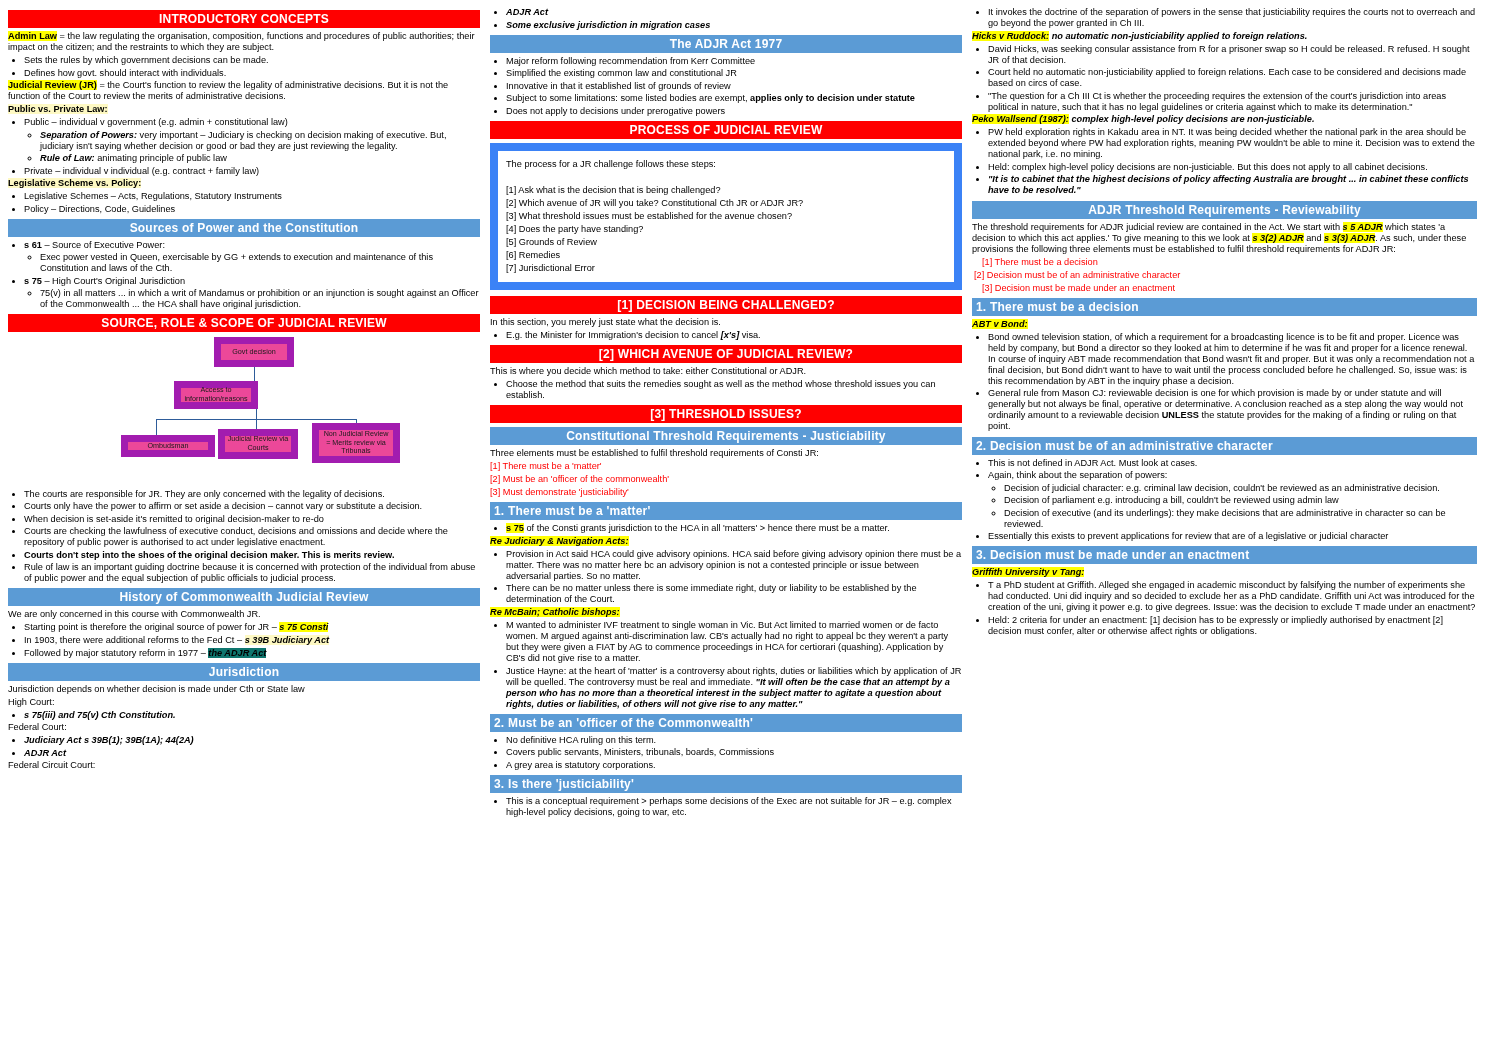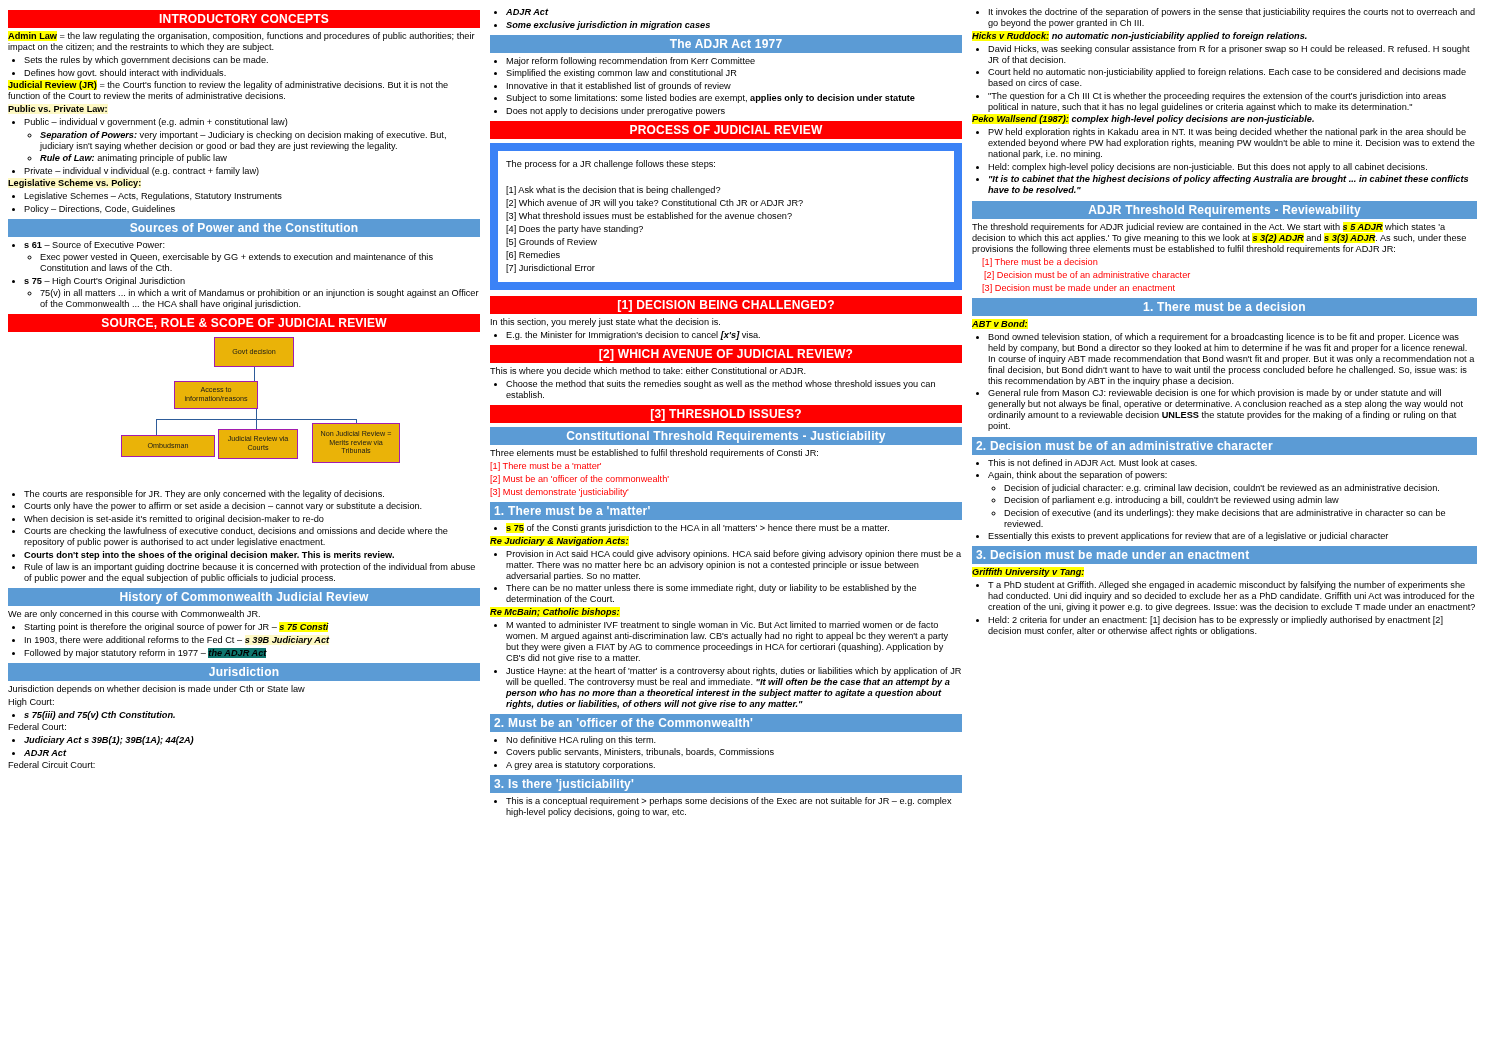--- a/index.html
+++ b/index.html
@@ -41,21 +41,21 @@
   .boxed {
     border:8px solid #3b82f6; padding:6px 8px; margin:4px 0 6px 0;
   }
   .boxed p { margin:2px 0; }
 
   .plain { margin:1px 0 2px 0; line-height:1.2; }
 
   
   .flow { position:relative; height:150px; margin:2px 0 4px 0; }
   .node {
-    position:absolute; background:#eab308; border:1px solid #a21caf;
+    position:absolute; background:#ec4899; border:7px solid #a21caf;
     color:#1a1a1a; font-size:7.2px; text-align:center; line-height:1.15;
     display:flex; align-items:center; justify-content:center; padding:2px;
   }
   .ln { position:absolute; background:#2e5c9a; }
 </style>
 </head>
 <body>
 
 <div class="page">
 
@@ -271,24 +271,24 @@
       <li class="disc">PW held exploration rights in Kakadu area in NT. It was being decided whether the national park in the area should be extended beyond where PW had exploration rights, meaning PW wouldn't be able to mine it. Decision was to extend the national park, i.e. no mining.</li>
       <li class="disc">Held: complex high-level policy decisions are non-justiciable. But this does not apply to all cabinet decisions.</li>
       <li class="disc b i">"It is to cabinet that the highest decisions of policy affecting Australia are brought ... in cabinet these conflicts have to be resolved."</li>
     </ul>
 
     <div class="hdr blue">ADJR Threshold Requirements - Reviewability</div>
     <p class="plain">
       <span>The threshold requirements for ADJR judicial review are contained in the Act. We start with </span><span class="hl-yellow b i">s 5 ADJR</span><span> which states 'a decision to which this act applies.' To give meaning to this we look at </span><span class="hl-yellow b i">s 3(2) ADJR</span><span> and </span><span class="hl-yellow b i">s 3(3) ADJR</span><span>. As such, under these provisions the following three elements must be established to fulfil threshold requirements for ADJR JR:</span>
     </p>
     <p class="plain red-t" style="margin-left:10px">[1] There must be a decision</p>
-    <p class="plain red-t" style="margin-left:12px">[2] Decision must be of an administrative character</p>
+    <p class="plain red-t" style="margin-left:2px">[2] Decision must be of an administrative character</p>
     <p class="plain red-t" style="margin-left:10px">[3] Decision must be made under an enactment</p>
 
-    <div class="hdr blue" style="text-align:center">1. There must be a decision</div>
+    <div class="hdr blue" style="text-align:left">1. There must be a decision</div>
     <p class="plain"><span class="hl-yellow b i">ABT v Bond:</span></p>
     <ul>
       <li class="disc">Bond owned television station, of which a requirement for a broadcasting licence is to be fit and proper. Licence was held by company, but Bond a director so they looked at him to determine if he was fit and proper for a licence renewal. In course of inquiry ABT made recommendation that Bond wasn't fit and proper. But it was only a recommendation not a final decision, but Bond didn't want to have to wait until the process concluded before he challenged. So, issue was: is this recommendation by ABT in the inquiry phase a decision.</li>
       <li class="disc">
         <span>General rule from Mason CJ: reviewable decision is one for which provision is made by or under statute and will generally but not always be final, operative or determinative. A conclusion reached as a step along the way would not ordinarily amount to a reviewable decision </span><span class="b">UNLESS</span><span> the statute provides for the making of a finding or ruling on that point.</span>
       </li>
     </ul>
 
     <div class="hdr blue" style="text-align:left">2. Decision must be of an administrative character</div>
     <ul>

